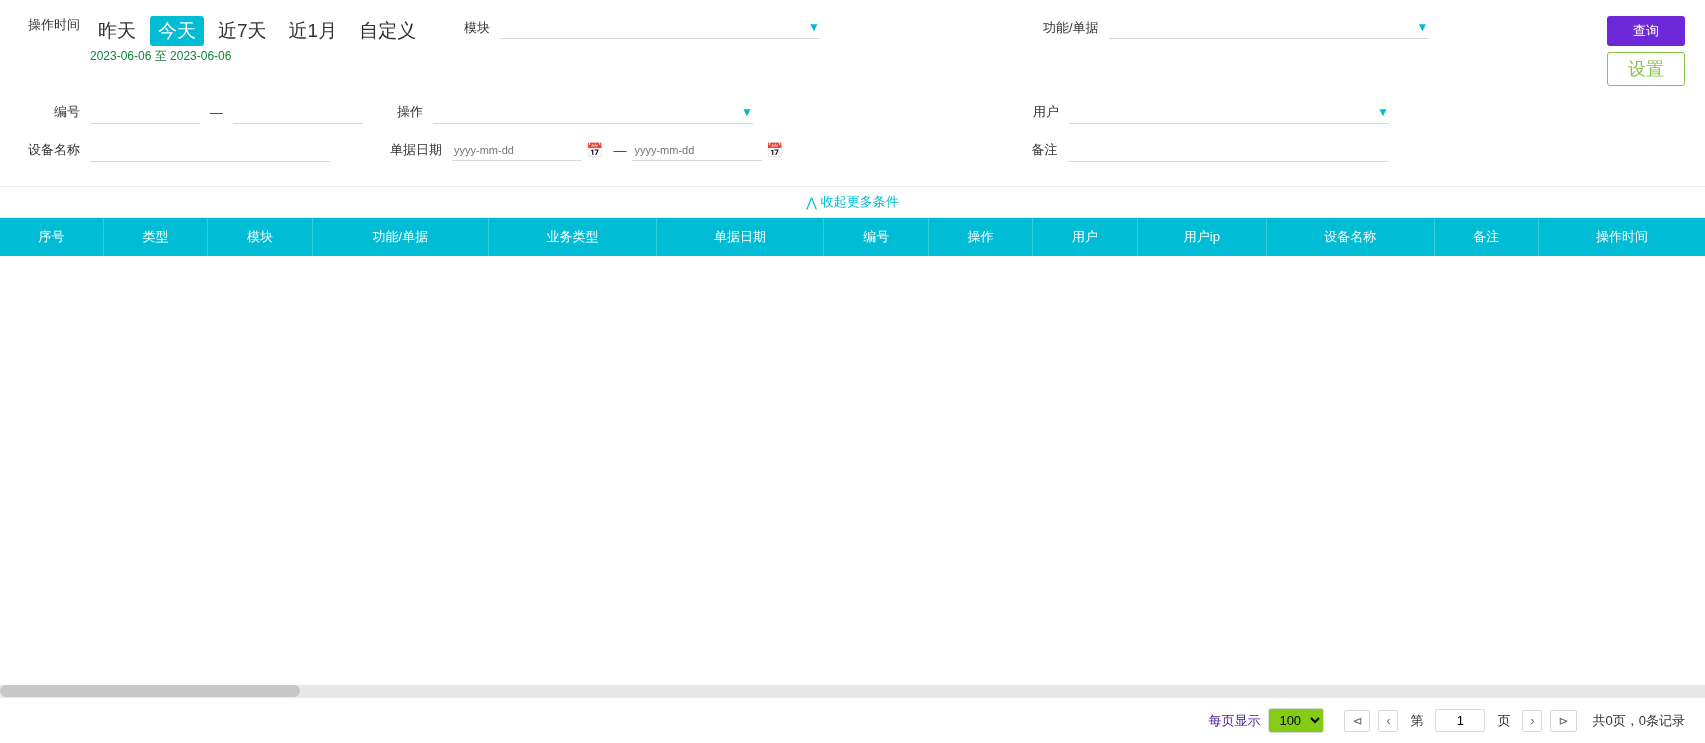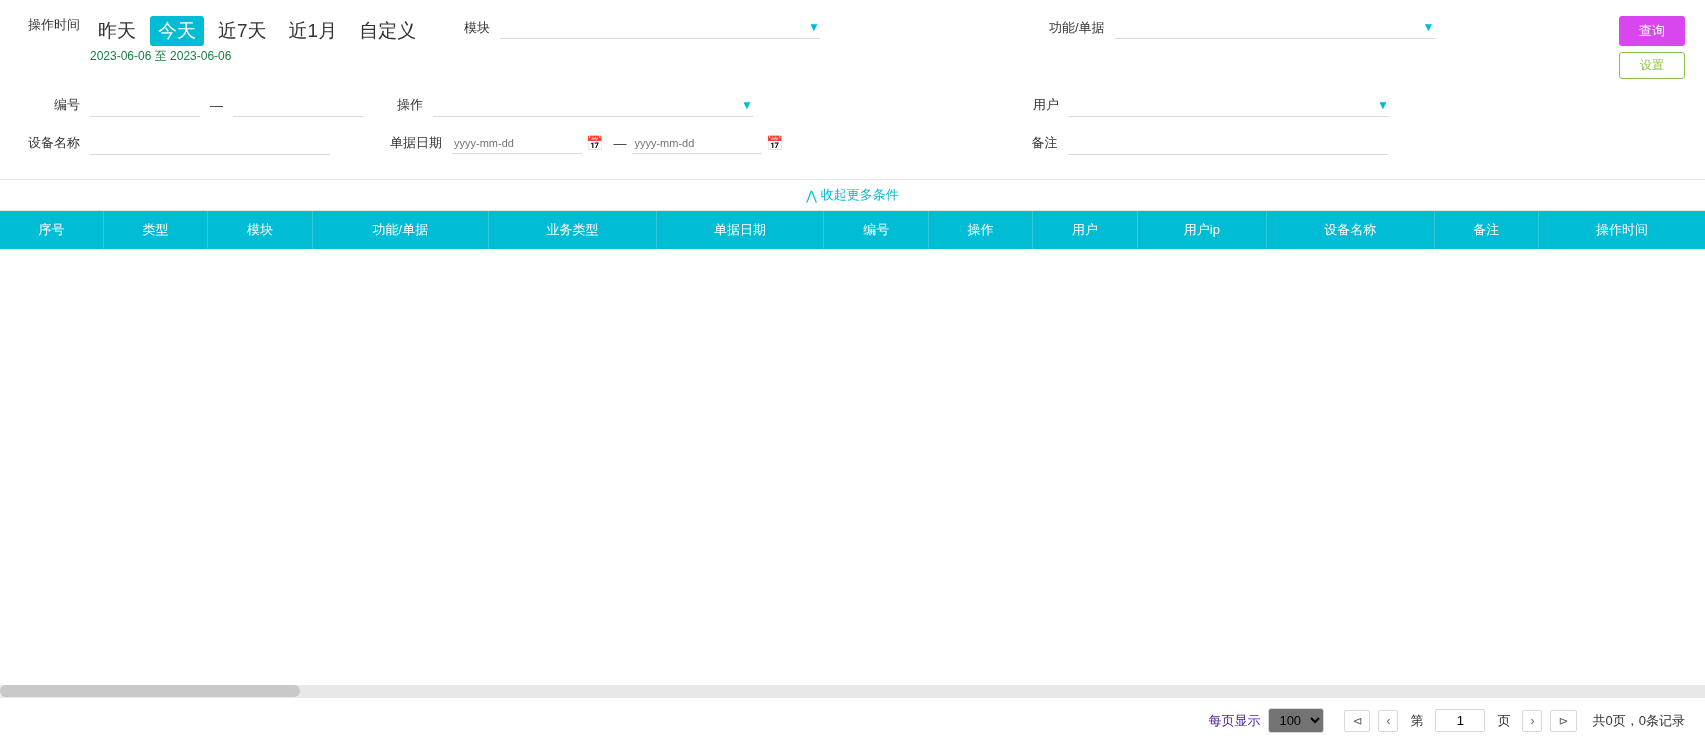--- a/index.html
+++ b/index.html
@@ -20,37 +20,37 @@
     .filter-label { min-width: 70px; text-align: right; color: #333; padding-right: 10px; white-space: nowrap; }
     .time-option { padding: 2px 8px; cursor: pointer; color: #333; font-size: 19px; }
     .time-option.active { background: #00bcd4; color: #fff; border-radius: 3px; padding: 2px 8px; }
     .date-range-display { display: block; font-size: 12px; color: #15803d; margin-top: 2px; }
     .filter-select { display: flex; align-items: center; border-bottom: 1px solid #d9d9d9; min-width: 240px; padding: 4px 0; cursor: pointer; position: relative; }
     .filter-select-inner { flex: 1; color: #999; font-size: 13px; padding: 0 4px; }
     .filter-select .chevron { color: #00bcd4; font-size: 12px; margin-left: 4px; }
     .filter-input { border: none; border-bottom: 1px solid #d9d9d9; outline: none; width: 160px; padding: 4px 2px; font-size: 13px; color: #333; background: transparent; }
 
     .action-buttons { display: flex; flex-direction: column; gap: 6px; margin-left: auto; }
-    .btn-query { background: #d946ef; color: #fff; border: none; padding: 6px 20px; border-radius: 3px; cursor: pointer; font-size: 13px; }
-    .btn-settings { background: #fff; color: #8bc34a; border: 1px solid #8bc34a; padding: 4px 20px; border-radius: 3px; cursor: pointer; font-size: 12px; }
+    .btn-query { background: #6d28d9; color: #fff; border: none; padding: 6px 20px; border-radius: 3px; cursor: pointer; font-size: 13px; }
+    .btn-settings { background: #fff; color: #8bc34a; border: 1px solid #8bc34a; padding: 4px 20px; border-radius: 3px; cursor: pointer; font-size: 18px; }
 
     .collapse-bar { text-align: center; padding: 6px 0; cursor: pointer; color: #00bcd4; font-size: 13px; background: #fff; border-bottom: 1px solid #e8e8e8; }
     .collapse-bar span { display: inline-flex; align-items: center; gap: 4px; }
 
     
     .table-wrapper { background: #fff; flex: 1; overflow-x: auto; }
     table { width: 100%; border-collapse: collapse; min-width: 1600px; }
     thead tr { background: #00bcd4; }
     thead th { color: #fff; padding: 10px 8px; text-align: center; font-weight: normal; font-size: 13px; white-space: nowrap; border-right: 1px solid rgba(255,255,255,0.2); }
     thead th:last-child { border-right: none; }
 
     
     .pagination-bar { background: #fff; border-top: 1px solid #e8e8e8; padding: 10px 20px; display: flex; align-items: center; justify-content: flex-end; gap: 8px; font-size: 13px; color: #333; }
     .pagination-label { color: #4c1d95; }
-    .page-size-select { border: 1px solid #d9d9d9; border-radius: 3px; padding: 3px 6px; font-size: 13px; cursor: pointer; background: #737373; }
+    .page-size-select { border: 1px solid #d9d9d9; border-radius: 3px; padding: 3px 6px; font-size: 13px; cursor: pointer; background: #84cc16; }
     .page-nav-btn { border: 1px solid #d9d9d9; background: #fff; padding: 3px 7px; cursor: pointer; color: #666; border-radius: 2px; font-size: 12px; }
     .page-nav-btn:disabled { color: #ccc; cursor: default; }
     .page-input { border: 1px solid #d9d9d9; width: 50px; text-align: center; padding: 3px 4px; font-size: 13px; border-radius: 2px; }
     .page-summary { color: #333; margin-left: 8px; }
 
     .scrollbar-area { height: 12px; background: #e8e8e8; overflow-x: auto; }
     .scrollbar-inner { height: 12px; width: 300px; background: #c8c8c8; border-radius: 6px; }
 
     .filter-row-top { display: flex; align-items: flex-start; gap: 0; }
     .time-filter-block { display: flex; flex-direction: column; min-width: 340px; }

